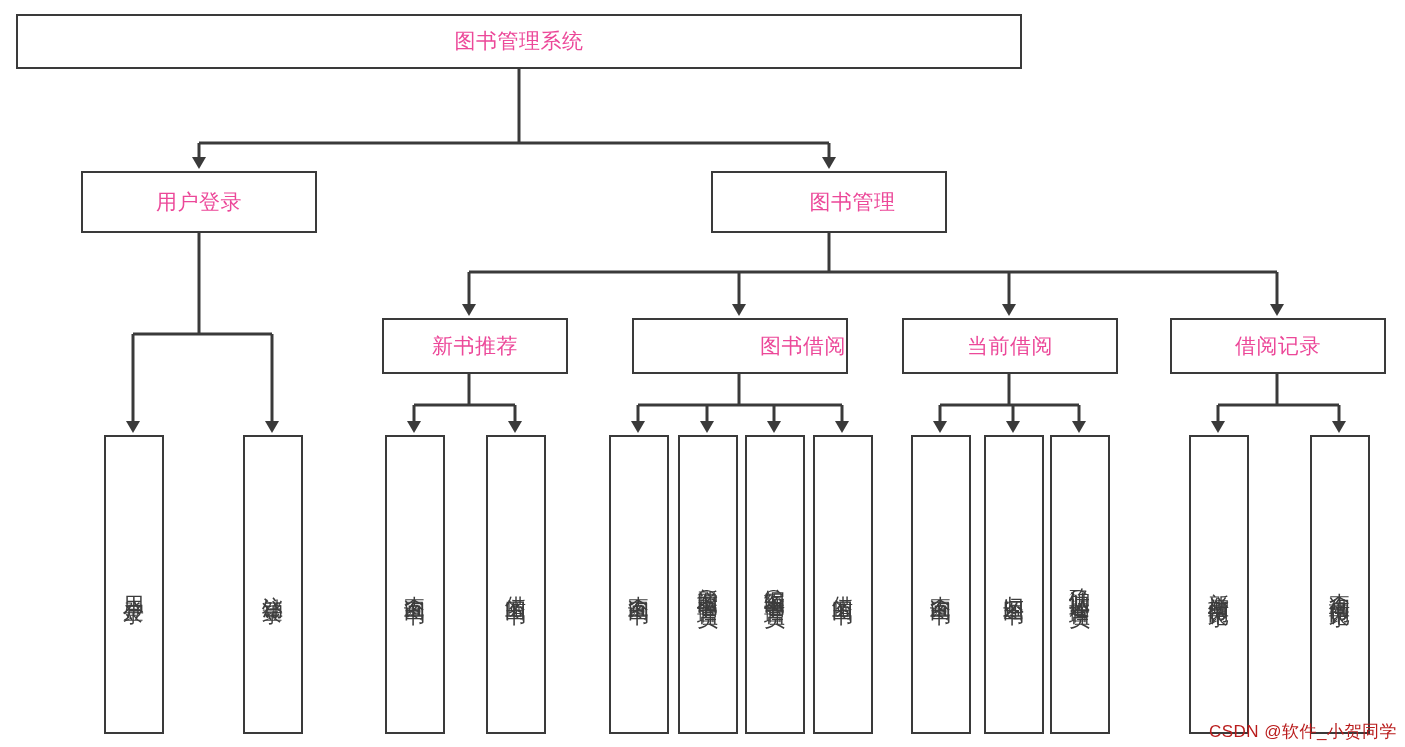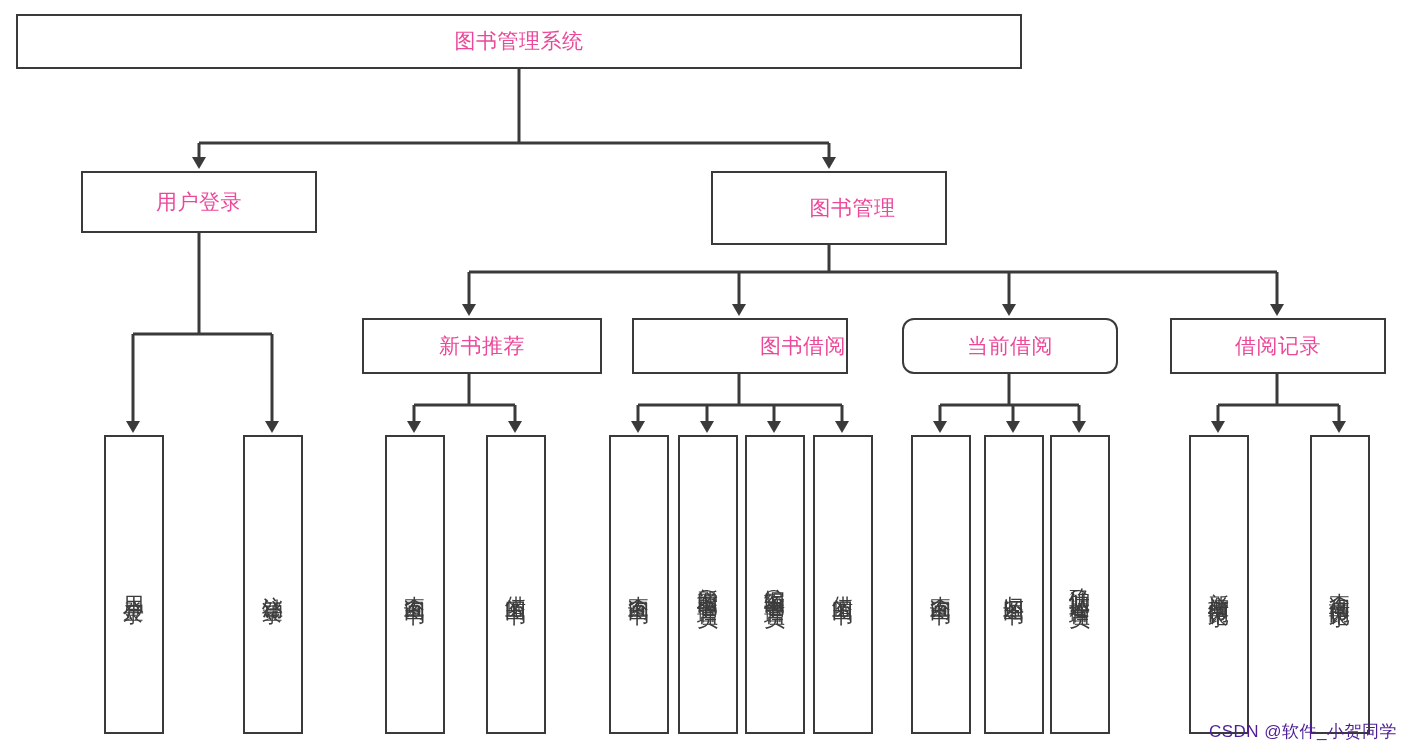--- a/index.html
+++ b/index.html
@@ -50,21 +50,21 @@
     text-orientation: upright;
     letter-spacing: 3px;
     line-height: 1;
     white-space: nowrap;
   }
   .watermark {
     position: absolute;
     right: 8px;
     bottom: 4px;
     font-size: 17px;
-    color: #4c1d95;
+    color: #b91c1c;
     white-space: nowrap;
     letter-spacing: 0.5px;
   }
 </style>
 </head>
 <body>
 
 <div id="diagram-root">
 
   <svg class="canvas" viewBox="0 0 1405 747">
@@ -117,31 +117,31 @@
     </g>
   </svg>
 
   <div class="node-box" style="left: 16px; top: 14px; width: 1006px; height: 55px;">
     <span class="node-label-h">图书管理系统</span>
   </div>
 
   <div class="node-box" style="left: 81px; top: 171px; width: 236px; height: 62px;">
     <span class="node-label-h">用户登录</span>
   </div>
-  <div class="node-box" style="left: 711px; top: 171px; width: 236px; height: 74px; padding-left: 47px;">
+  <div class="node-box" style="left: 711px; top: 171px; width: 236px; height: 62px; padding-left: 47px;">
     <span class="node-label-h">图书管理</span>
   </div>
 
-  <div class="node-box" style="left: 362px; top: 318px; width: 240px; height: 56px;">
+  <div class="node-box" style="left: 382px; top: 318px; width: 186px; height: 56px;">
     <span class="node-label-h">新书推荐</span>
   </div>
   <div class="node-box" style="left: 632px; top: 318px; width: 216px; height: 56px; justify-content: flex-end;">
     <span class="node-label-h">图书借阅</span>
   </div>
-  <div class="node-box" style="left: 902px; top: 318px; width: 216px; height: 56px; border-radius: 12px;">
+  <div class="node-box" style="left: 902px; top: 318px; width: 216px; height: 56px;">
     <span class="node-label-h">当前借阅</span>
   </div>
   <div class="node-box" style="left: 1170px; top: 318px; width: 216px; height: 56px; font-family: Liberation Serif, serif;">
     <span class="node-label-h">借阅记录</span>
   </div>
 
   <div class="node-box" style="left: 104px; top: 435px; width: 60px; height: 299px;">
     <span class="node-label-v">用户登录</span>
   </div>
   <div class="node-box" style="left: 243px; top: 435px; width: 60px; height: 299px;">

